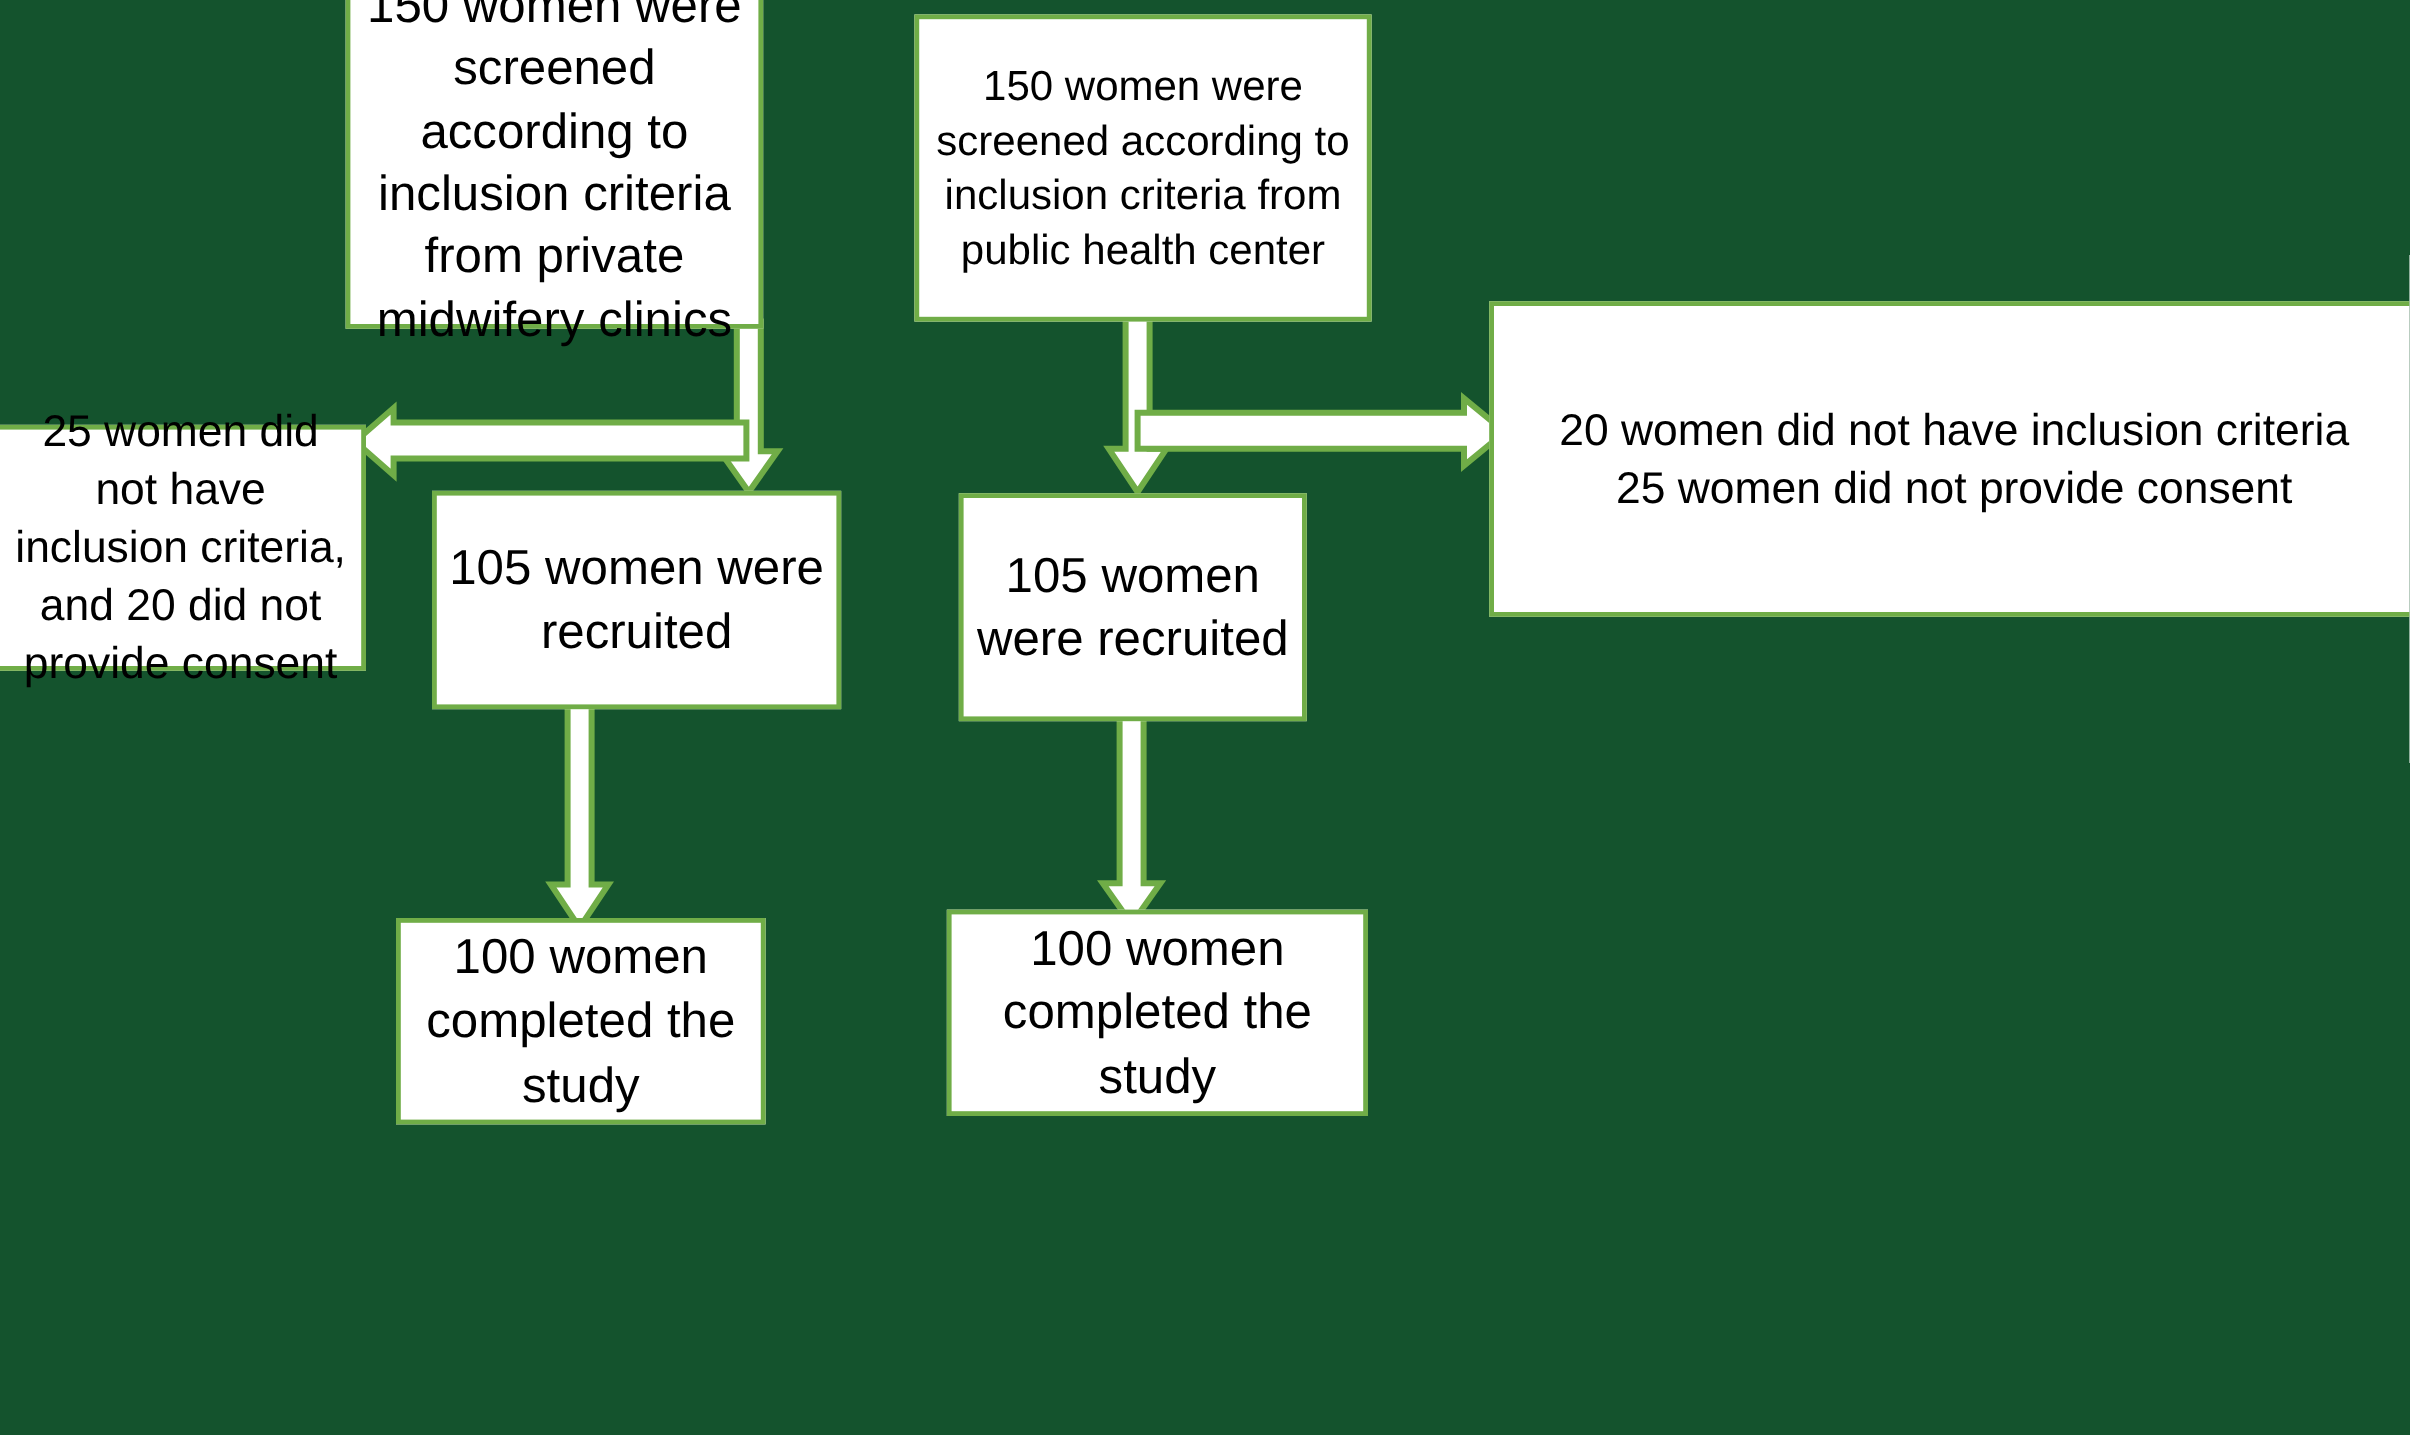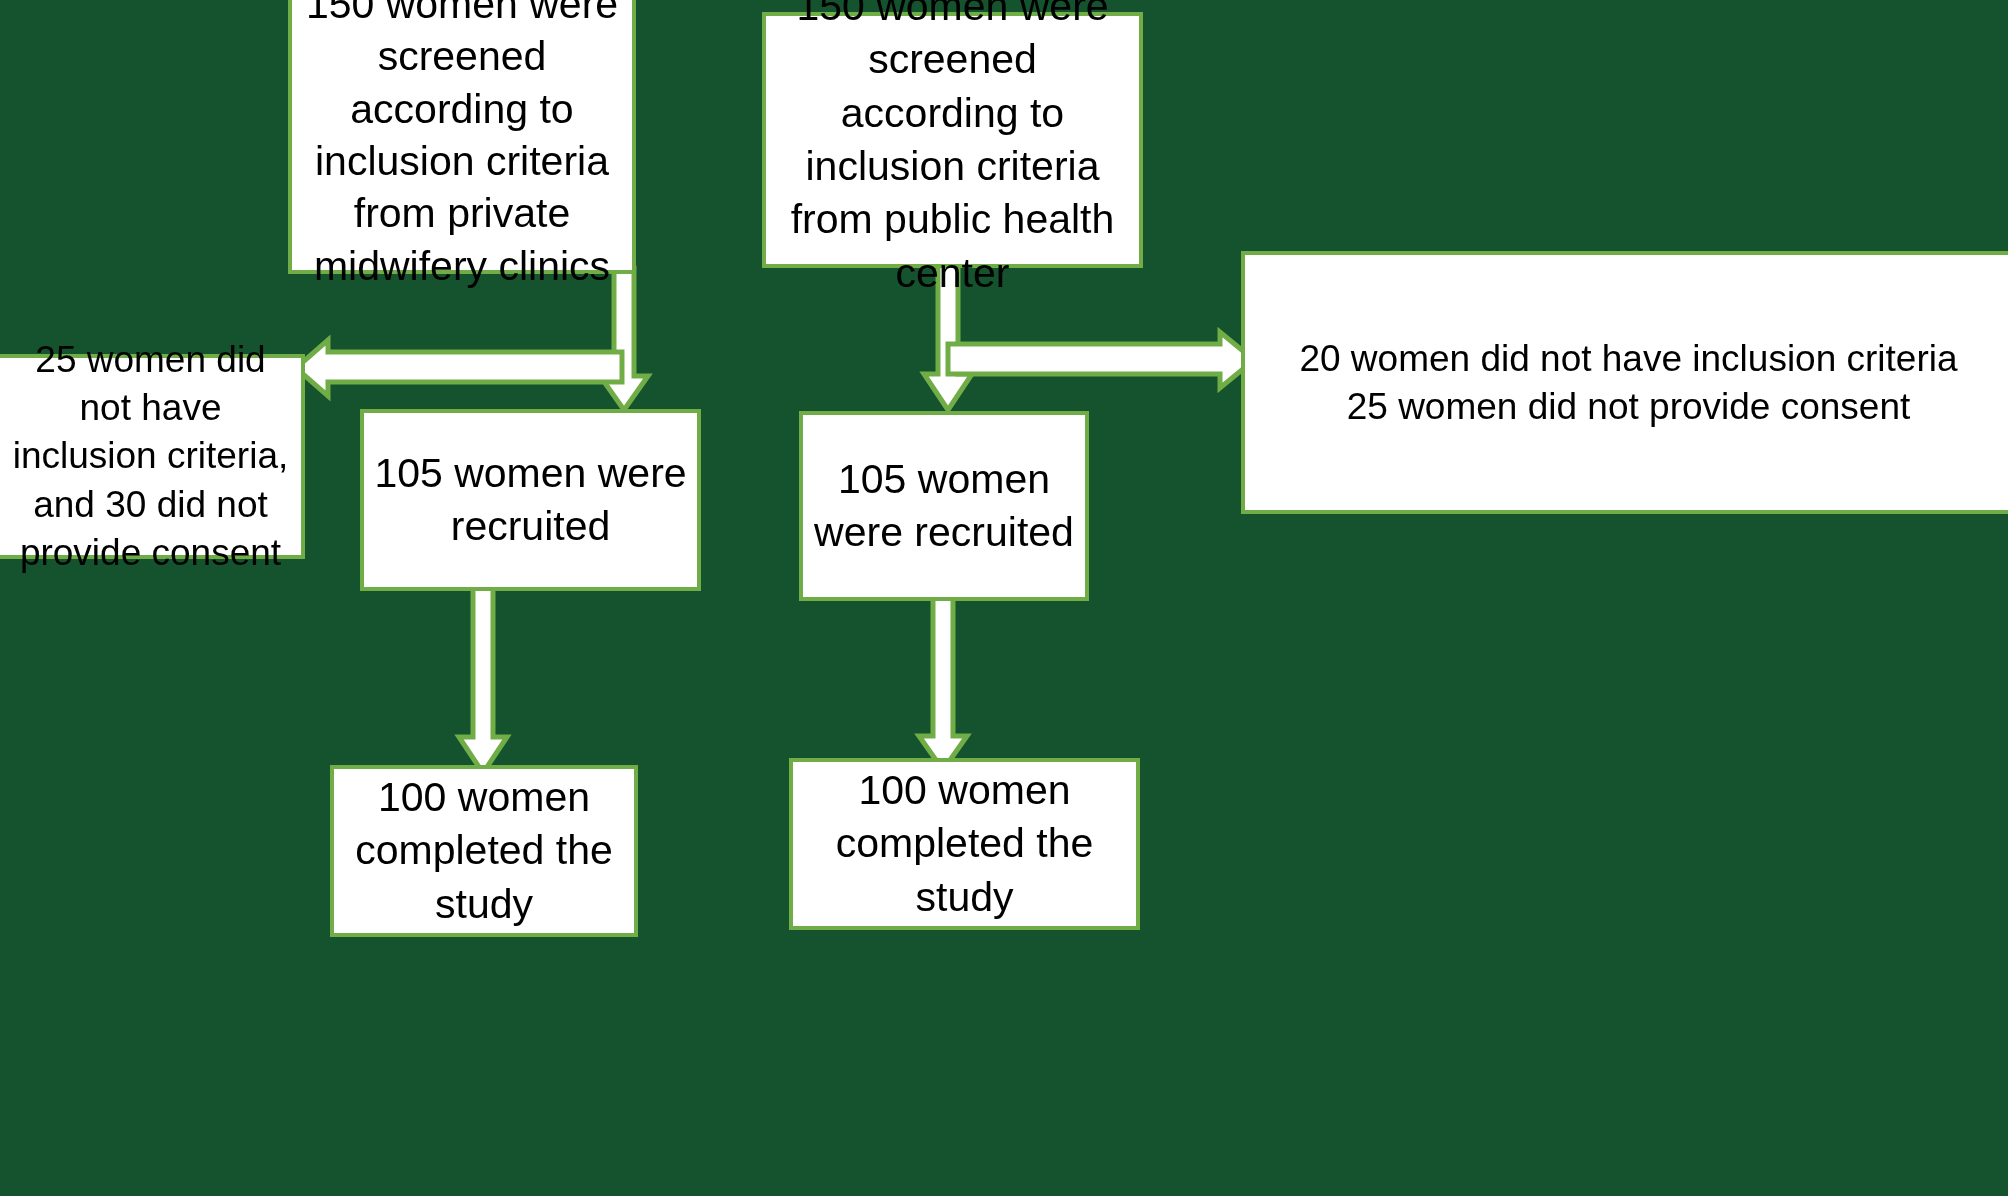--- a/index.html
+++ b/index.html
@@ -32,21 +32,21 @@
     display: block;
     white-space: pre-line;
     line-height: 1.30;
     padding: 0 10px;
   }
 
   
   #node-screened-private { left: 288px;  top: -4px;   width: 348px; height: 278px; font-size: 41px; }
   #node-screened-private .node-text { line-height: 1.28; }
 
-  #node-screened-public  { left: 762px;  top: 12px;   width: 381px; height: 256px; font-size: 41px; }
+  #node-screened-public  { left: 762px;  top: 12px;   width: 381px; height: 256px; font-size: 35px; }
   #node-screened-public .node-text { line-height: 1.30; }
 
   #node-excluded-left    { left: -4px;   top: 354px;  width: 309px; height: 205px; font-size: 37px; }
   #node-excluded-left .node-text { line-height: 1.30; }
 
   #node-excluded-right   { left: 1241px; top: 251px;  width: 775px; height: 263px; font-size: 37px; }
   #node-excluded-right .node-text { line-height: 1.28; }
 
   #node-recruited-left   { left: 360px;  top: 409px;  width: 341px; height: 182px; font-size: 41px; }
   #node-recruited-right  { left: 799px;  top: 411px;  width: 290px; height: 190px; font-size: 41px; }
@@ -98,21 +98,21 @@
 
   <div class="node" id="node-screened-private" style="border-color: rgb(112, 173, 71);">
     <span class="node-text">150 women were screened according to inclusion criteria from private midwifery clinics</span>
   </div>
 
   <div class="node" id="node-screened-public" style="border-color: rgb(112, 173, 71);">
     <span class="node-text">150 women were screened according to inclusion criteria from public health center</span>
   </div>
 
   <div class="node" id="node-excluded-left" style="border-color: rgb(112, 173, 71);">
-    <span class="node-text">25 women did not have inclusion criteria, and 30 did not provide consent</span>
+    <span class="node-text">25 women did not have inclusion criteria, and 20 did not provide consent</span>
   </div>
 
   <div class="node" id="node-excluded-right" style="border-color: rgb(112, 173, 71);">
     <span class="node-text">20 women did not have inclusion criteria
 25 women did not provide consent</span>
   </div>
 
   <div class="node" id="node-recruited-left" style="border-color: rgb(112, 173, 71);">
     <span class="node-text">105 women were recruited</span>
   </div>

